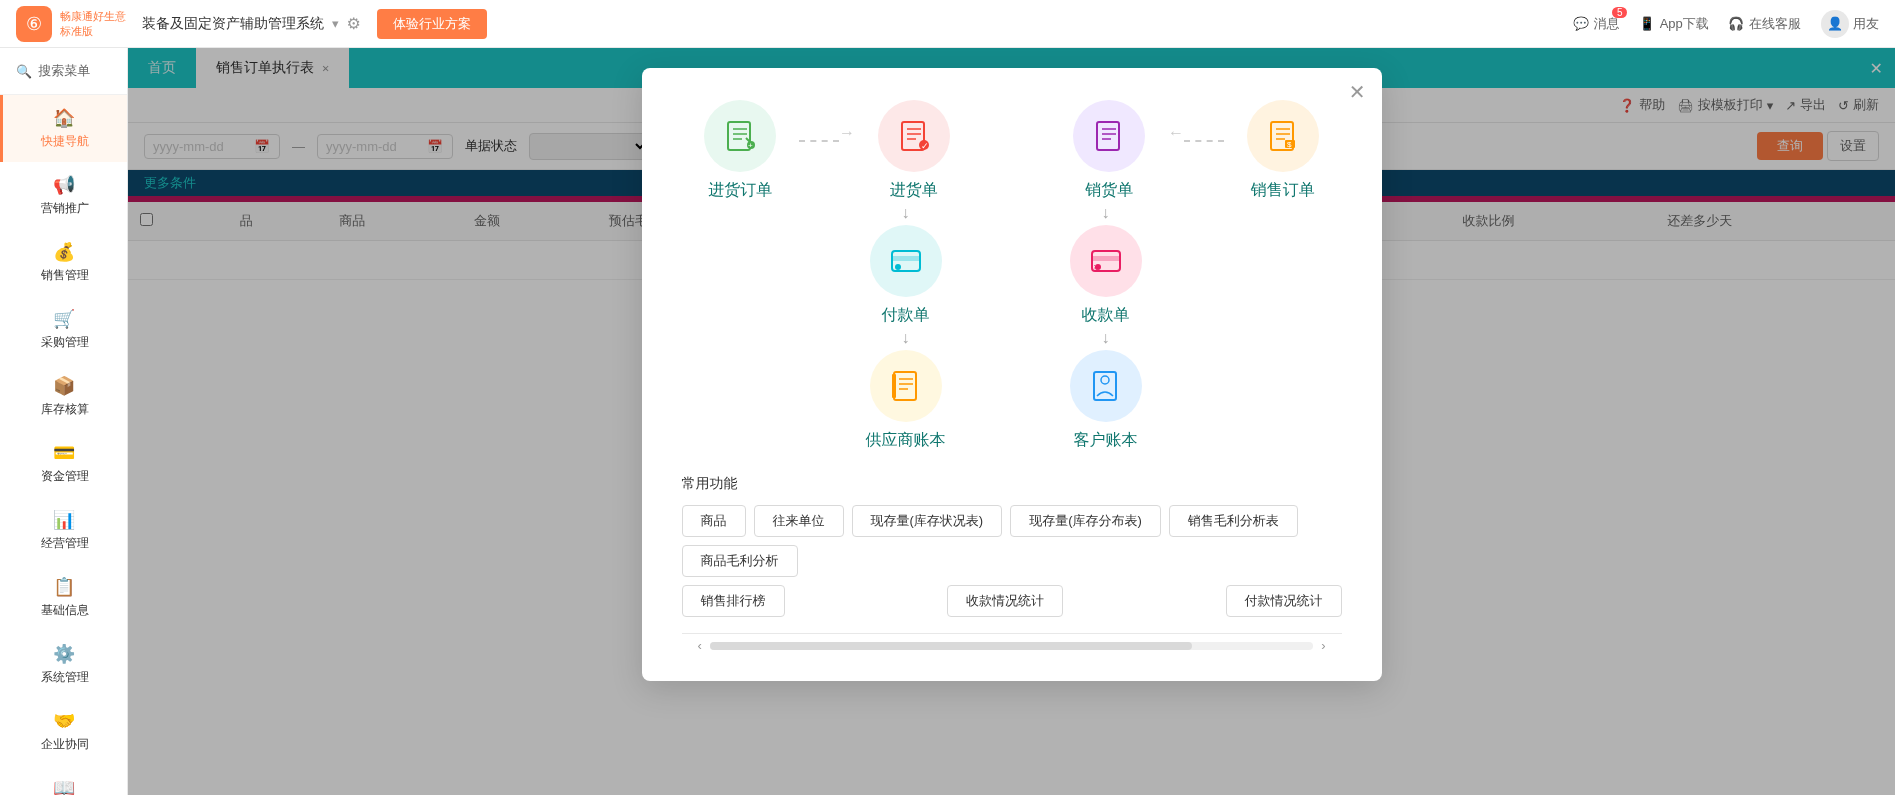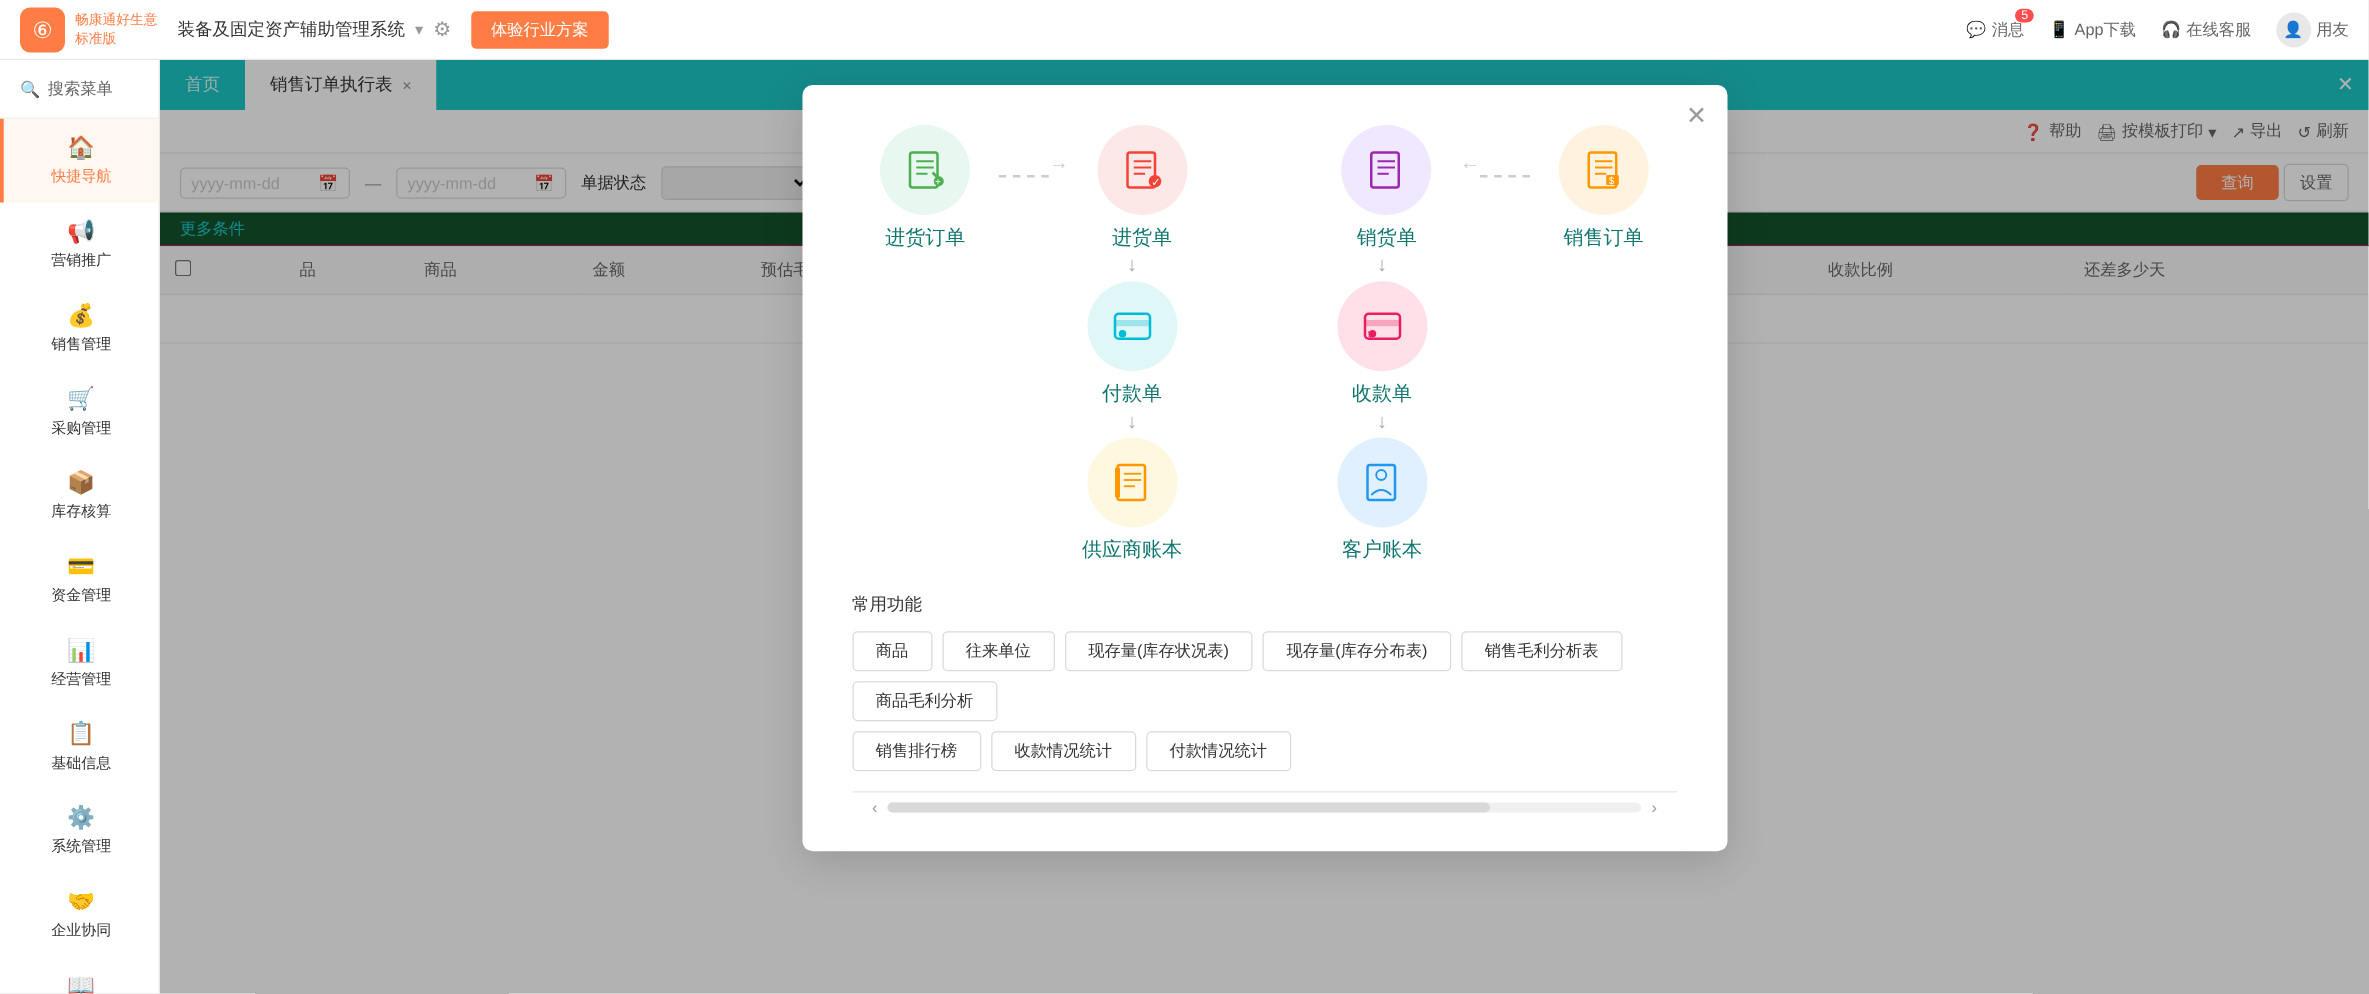--- a/index.html
+++ b/index.html
@@ -236,21 +236,21 @@
         <span class="filter-label">单据状态</span>
         <select class="filter-select">
           <option></option>
         </select>
         <div style="display:flex;align-items:center;gap:4px;margin-left:auto;">
           <button class="query-btn">查询</button>
           <button class="setting-btn">设置</button>
         </div>
       </div>
 
-      <div style="background:#14532d;padding:4px 16px;border-bottom:1px solid #be185d;">
+      <div style="background:#0c4a6e;padding:4px 16px;border-bottom:6px solid #be185d;">
         <span class="more-conditions">更多条件</span>
       </div>
 
       <div class="table-wrapper">
         <table class="data-table">
           <thead>
             <tr>
               <th><input type="checkbox" style=""></th>
               <th><span>品</span></th>
               <th><span>商品</span></th>
@@ -438,21 +438,21 @@
           <div class="common-section">
             <div class="common-title">常用功能</div>
             <div class="common-buttons">
               <button class="common-btn">商品</button>
               <button class="common-btn">往来单位</button>
               <button class="common-btn">现存量(库存状况表)</button>
               <button class="common-btn">现存量(库存分布表)</button>
               <button class="common-btn">销售毛利分析表</button>
               <button class="common-btn">商品毛利分析</button>
             </div>
-            <div class="common-buttons" style="margin-top: 8px;">
+            <div class="common-buttons" style="margin-top: 8px; justify-content: space-between;">
               <button class="common-btn">销售排行榜</button>
               <button class="common-btn">收款情况统计</button>
               <button class="common-btn">付款情况统计</button>
             </div>
           </div>
 
           <div class="scroll-area" style="margin-top: 16px;">
             <span class="scroll-arrow">‹</span>
             <div class="scroll-track">
               <div class="scroll-thumb"></div>

